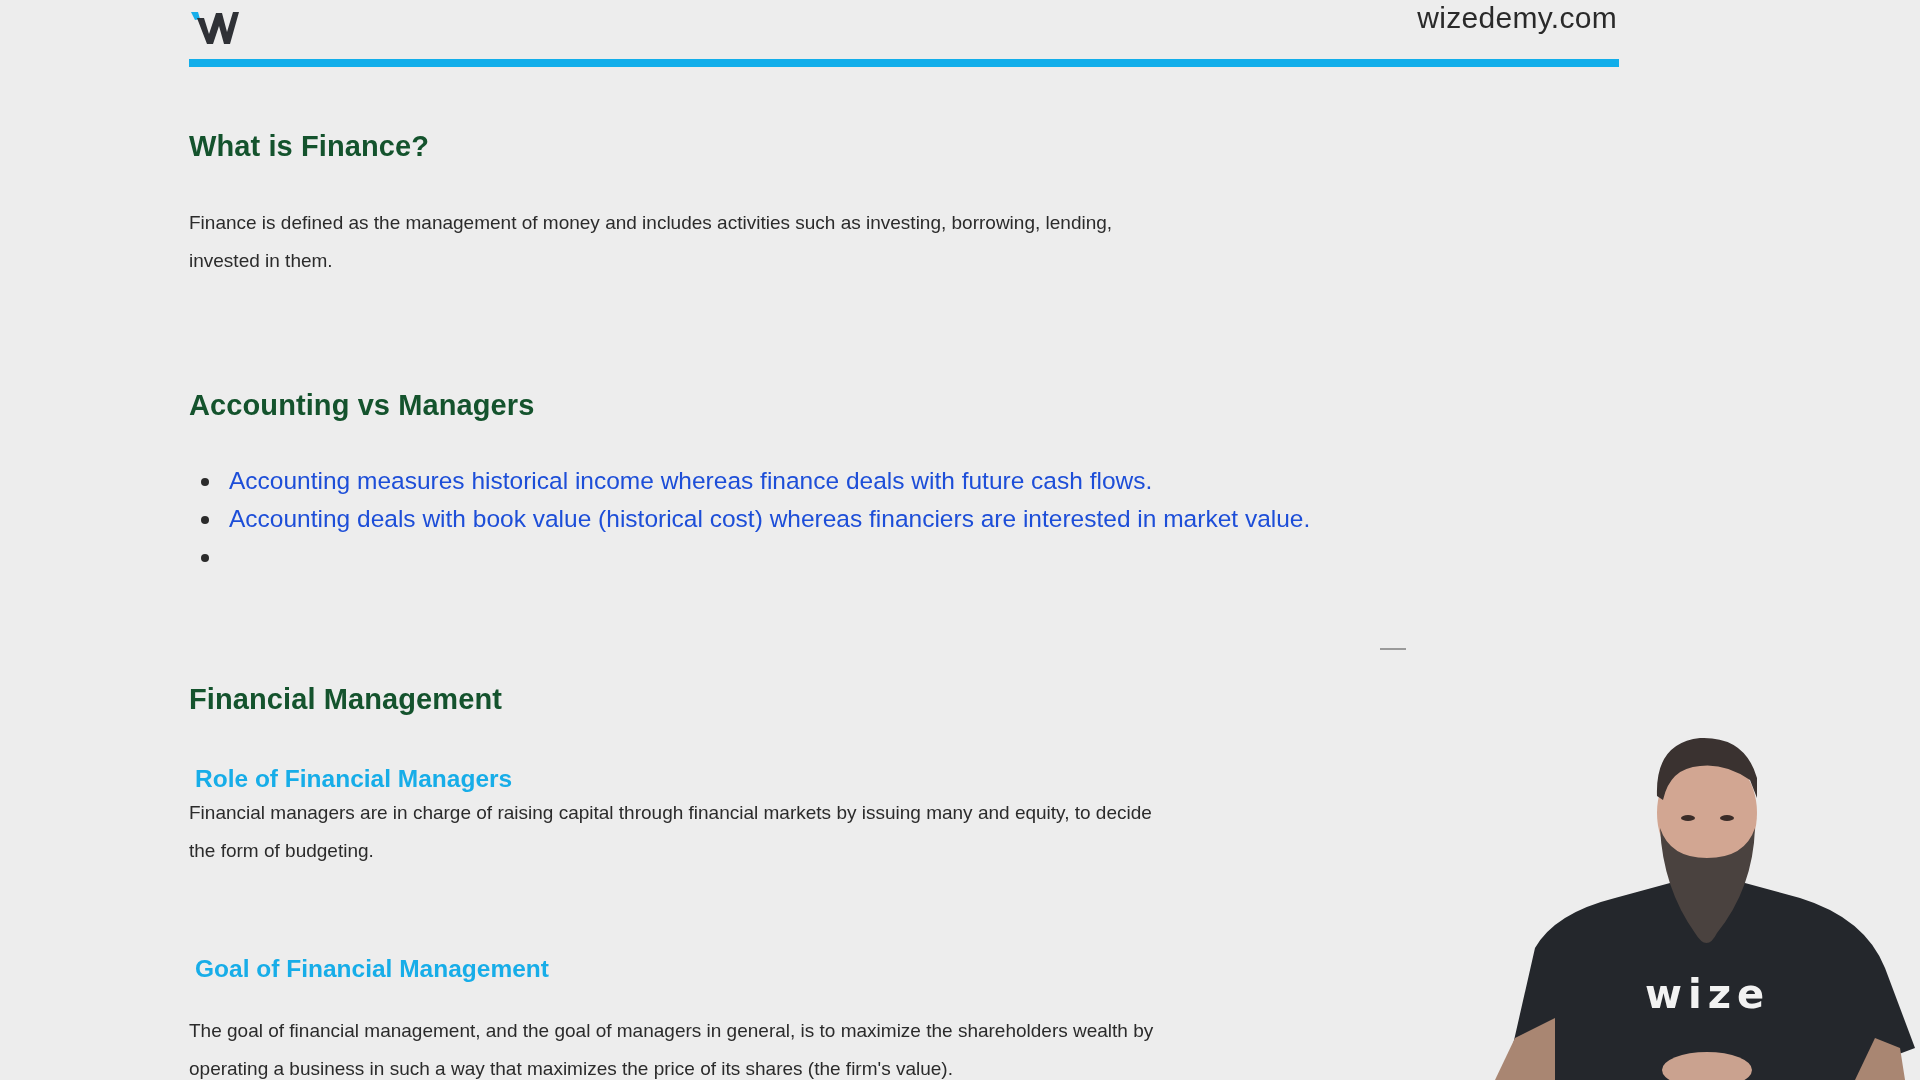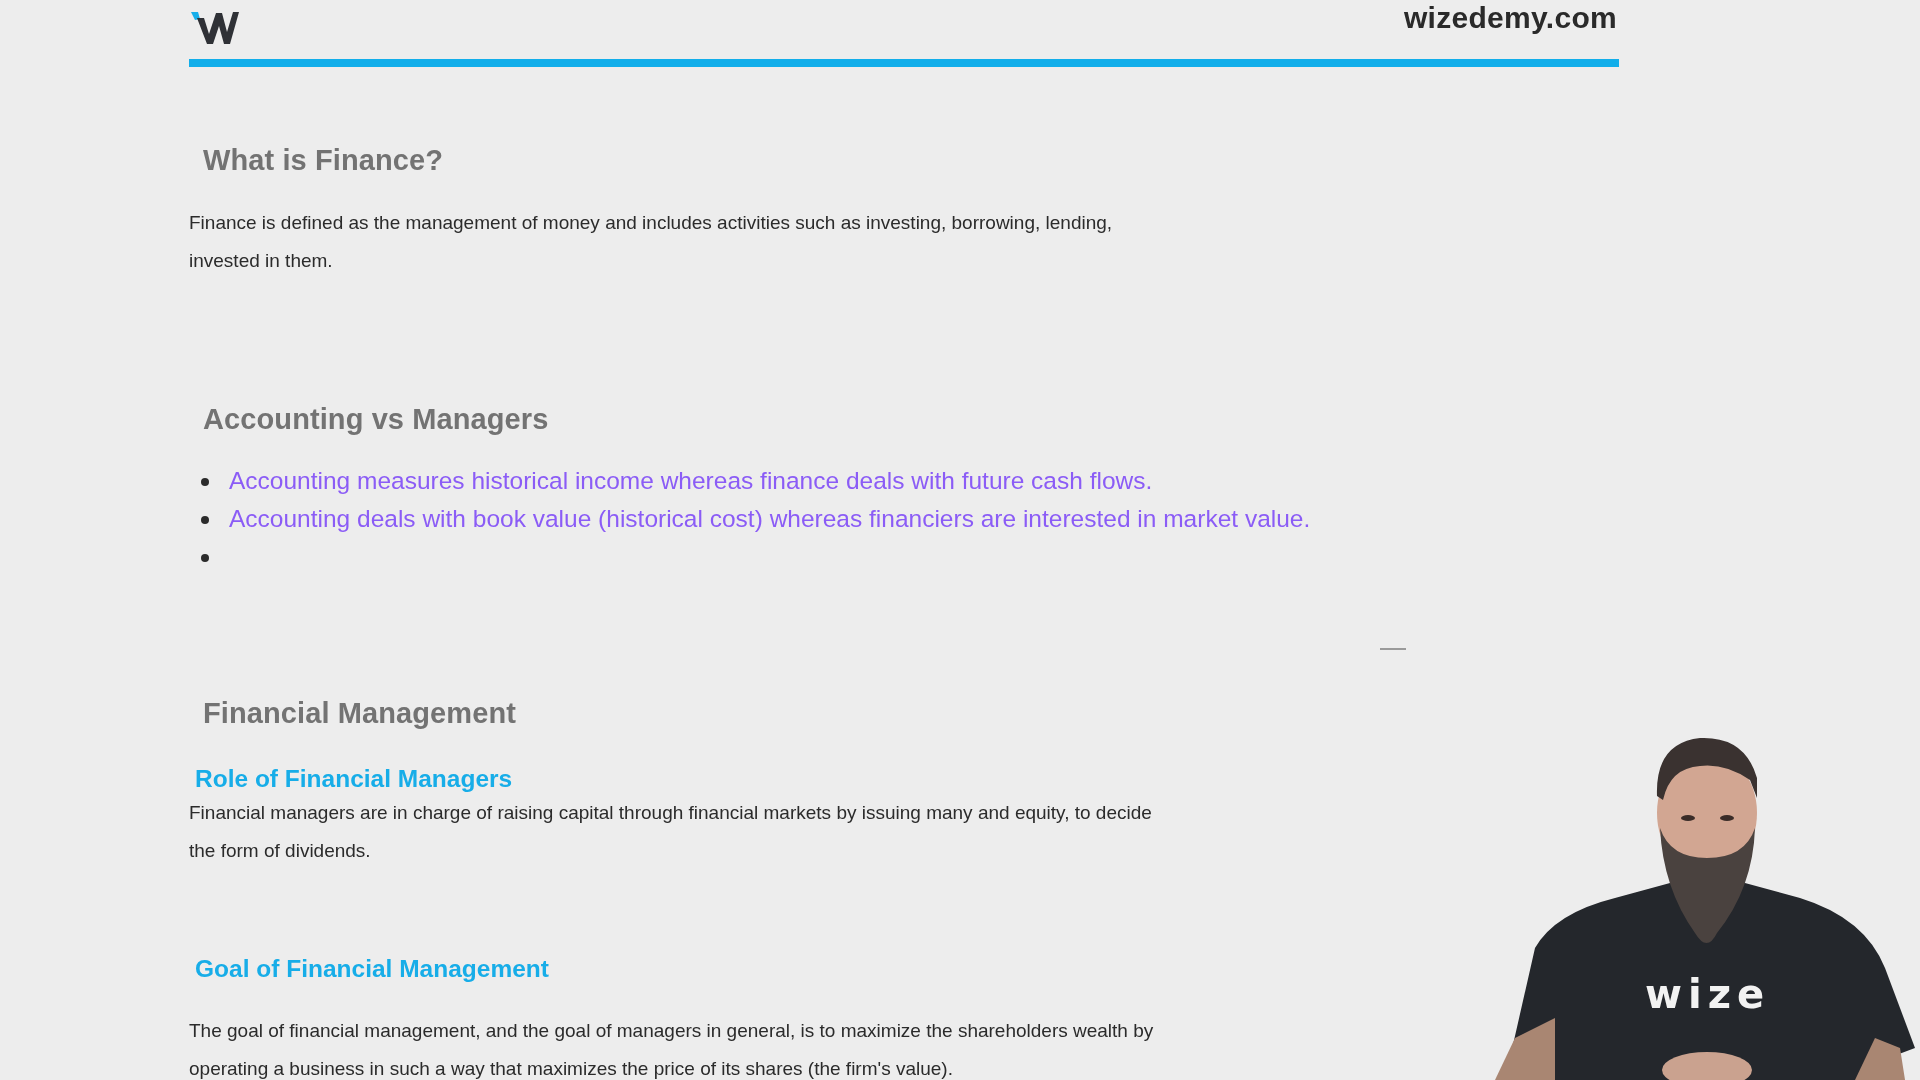--- a/index.html
+++ b/index.html
@@ -5,42 +5,42 @@
   html, body { margin: 0; padding: 0; }
   body {
     width: 1920px; height: 1080px; overflow: hidden; position: relative;
     background: #ededed;
     font-family: "Liberation Sans", "DejaVu Sans", sans-serif;
     color: #2b2b2b;
   }
   .logo { position: absolute; left: 189px; top: 10px; width: 50px; height: 36px; }
   .domain {
     position: absolute; right: 303px; top: 0px;
-    font-size: 30px; font-weight: bold; color: #2a2a2a; letter-spacing: 0.3px;
+    font-size: 30px; font-weight: normal; color: #2a2a2a; letter-spacing: 0.3px;
     line-height: 36px;
   }
   .topbar {
     position: absolute; left: 189px; top: 59px; width: 1430px; height: 8px;
     background: #12aeea;
   }
   .h2 {
-    position: absolute; left: 189px; margin: 14px;
-    font-size: 29px; font-weight: bold; color: #737373; letter-spacing: 0.1px;
+    position: absolute; left: 189px; margin: 0;
+    font-size: 29px; font-weight: bold; color: #14532d; letter-spacing: 0.1px;
   }
   .h3 {
     position: absolute; left: 189px; margin: 6px;
     font-size: 24.5px; font-weight: bold; color: #17ade8;
   }
   .para {
     position: absolute; left: 189px; width: 1420px; margin: 0;
     font-size: 19px; line-height: 38px; color: #2b2b2b;
   }
   .bullets {
     position: absolute; left: 189px; top: 462px; margin: 0; padding: 0; list-style: none;
-    font-size: 24.5px; line-height: 38px; color: #8b5cf6;
+    font-size: 24.5px; line-height: 38px; color: #1d4ed8;
   }
   .bullets li { position: relative; padding-left: 40px; }
   .bullets li .dot {
     position: absolute; left: 12px; top: 16px; width: 8px; height: 8px; border-radius: 50%;
     background: #2b2b2b;
   }
   .dash {
     position: absolute; left: 1380px; top: 648px; width: 26px; height: 2px; background: #9a9a9a;
   }
   .presenter { position: absolute; left: 1495px; top: 718px; width: 425px; height: 362px; }
@@ -68,21 +68,21 @@
   <li><span class="dot"></span></li>
 </ul>
 
 <div class="dash"></div>
 
 <h2 class="h2" style="top:683px;">Financial Management</h2>
 
 <h3 class="h3" style="top:759px;">Role of Financial Managers</h3>
 <div class="para" style="top:794px;">
   <div>Financial managers are in charge of raising capital through financial markets by issuing many and equity, to decide</div>
-  <div>the form of dividends.</div>
+  <div>the form of budgeting.</div>
 </div>
 
 <h3 class="h3" style="top:949px;">Goal of Financial Management</h3>
 <div class="para" style="top:1012px;">
   <div>The goal of financial management, and the goal of managers in general, is to maximize the shareholders wealth by</div>
   <div>operating a business in such a way that maximizes the price of its shares (the firm's value).</div>
 </div>
 
 <svg class="presenter" viewBox="0 0 425 362">
 

